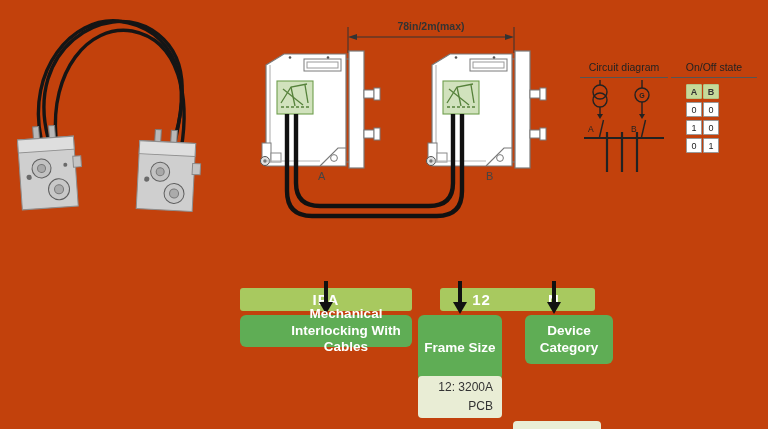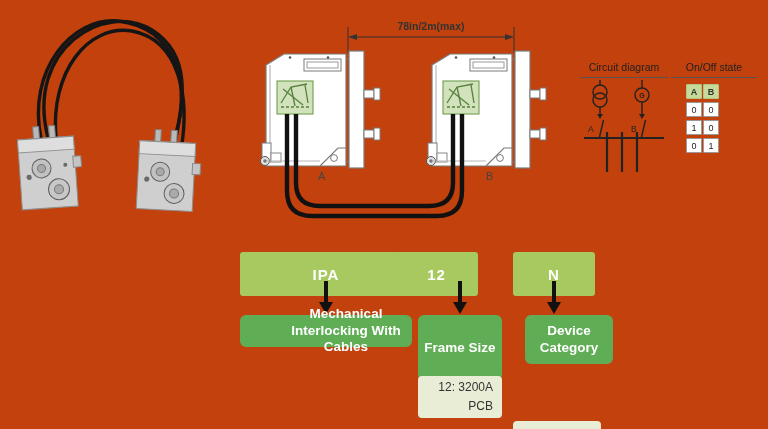--- a/index.html
+++ b/index.html
@@ -26,23 +26,24 @@
   
   .state-table{position:absolute;display:grid;grid-template-columns:14px 14px;gap:3px;}
   .state-cell{
     width:14px;height:13px;display:flex;align-items:center;justify-content:center;
     font-size:9px;color:#222;border:1px solid #999;background:#fff;border-radius:1px;
   }
   .state-cell.hdr{background:var(--table_header_green);border:1px solid #b3c487;font-weight:bold;color:#333;}
 
   
   .code-box{
-    position:absolute;height:44px;border-radius:3px;background:var(--light_green);
+    position:absolute;height:23px;border-radius:3px;background:var(--light_green);
     color:#fff;font-weight:bold;font-size:15px;display:flex;align-items:center;justify-content:center;
     letter-spacing:1px;
+    margin-top:36px;
   }
   .cat-box{
     position:absolute;border-radius:6px;background:var(--dark_green);
     color:#fff;font-weight:bold;font-size:13.5px;line-height:1.25;text-align:center;
     display:flex;align-items:center;justify-content:center;padding:2px 4px;box-sizing:border-box;
   }
   .note-box{
     position:absolute;border-radius:4px;background:var(--pale_green);
     color:#333;font-size:12px;line-height:1.55;display:flex;flex-direction:column;justify-content:center;
     padding:4px 9px;box-sizing:border-box;text-align:left;
@@ -193,21 +194,21 @@
     <div class="state-cell">0</div>
     <div class="state-cell">1</div>
     <div class="state-cell">0</div>
     <div class="state-cell">0</div>
     <div class="state-cell">1</div>
   </div>
 
   <div>
 
     <div class="code-box" style="left:240px;top:252px;width:172px;">IPA</div>
-    <div class="code-box" style="left:395px;top:252px;width:83px;">12</div>
+    <div class="code-box" style="left:440px;top:252px;width:83px;">12</div>
     <div class="code-box" style="left:513px;top:252px;width:82px;">N</div>
 
     <svg class="fc-arrow" style="left:318px;top:281px;" viewBox="0 0 16 34">
       <line x1="8" y1="0" x2="8" y2="22" stroke="#111" stroke-width="4"></line>
       <polygon points="1,21 15,21 8,33" fill="#111"></polygon>
     </svg>
     <svg class="fc-arrow" style="left:452px;top:281px;" viewBox="0 0 16 34">
       <line x1="8" y1="0" x2="8" y2="22" stroke="#111" stroke-width="4"></line>
       <polygon points="1,21 15,21 8,33" fill="#111"></polygon>
     </svg>

